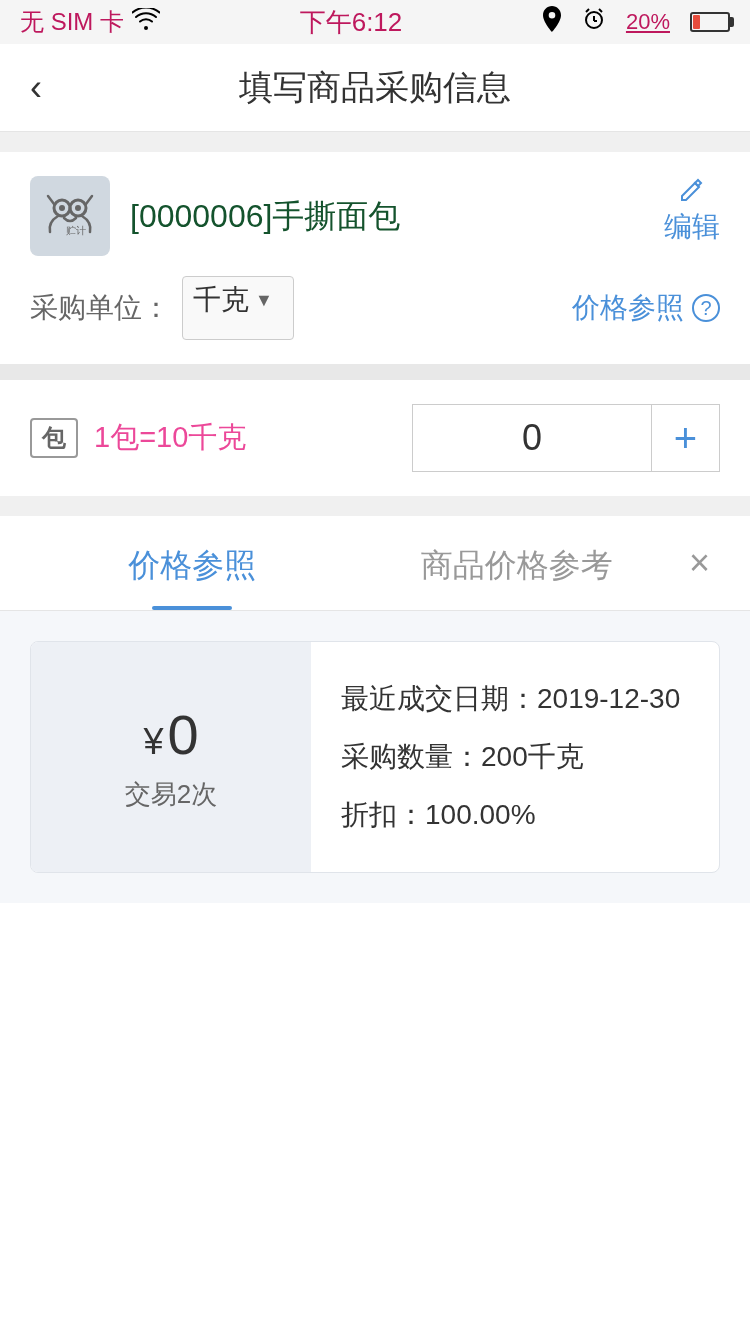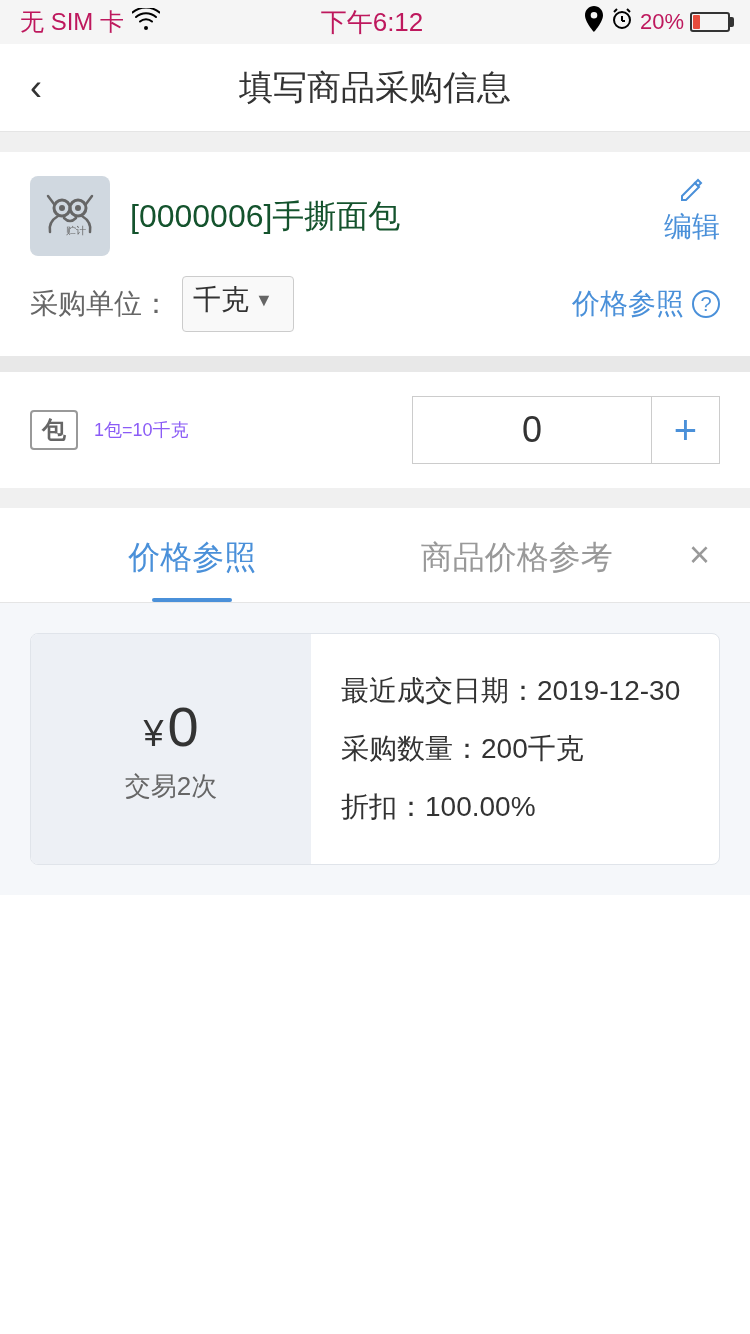--- a/index.html
+++ b/index.html
@@ -31,22 +31,23 @@
       font-size: 24px;
       font-weight: 500;
     }
     .status-center {
       font-size: 26px;
       font-weight: 500;
     }
     .status-right {
       display: flex;
       align-items: center;
-      gap: 6px;
+      gap: 20px;
       font-size: 22px;
+      text-decoration: underline;
     }
     .battery-icon {
       display: inline-flex;
       align-items: center;
     }
     .battery-body {
       width: 40px;
       height: 20px;
       border: 2px solid #333;
       border-radius: 3px;
@@ -157,21 +158,21 @@
       align-items: center;
       gap: 12px;
     }
     .unit-label {
       font-size: 28px;
       color: #666;
     }
     .unit-select {
       border: 1px solid #ccc;
       border-radius: 4px;
-      padding: 4px 20px 12px 10px;
+      padding: 4px 20px 20px 10px;
       font-size: 28px;
       color: #333;
       background: #f9f9f9;
       position: relative;
       display: inline-flex;
       align-items: center;
       gap: 6px;
     }
     .unit-select-arrow {
       font-size: 18px;
@@ -222,22 +223,22 @@
       border: 2px solid #999;
       border-radius: 4px;
       display: flex;
       align-items: center;
       justify-content: center;
       font-size: 24px;
       color: #666;
       font-weight: 700;
     }
     .bag-conversion {
-      font-size: 18px;
-      color: #8b5cf6;
+      font-size: 29px;
+      color: #ec4899;
     }
     .quantity-right {
       display: flex;
       align-items: center;
       gap: 0;
     }
     .quantity-input-box {
       width: 240px;
       height: 68px;
       border: 1px solid #ccc;

